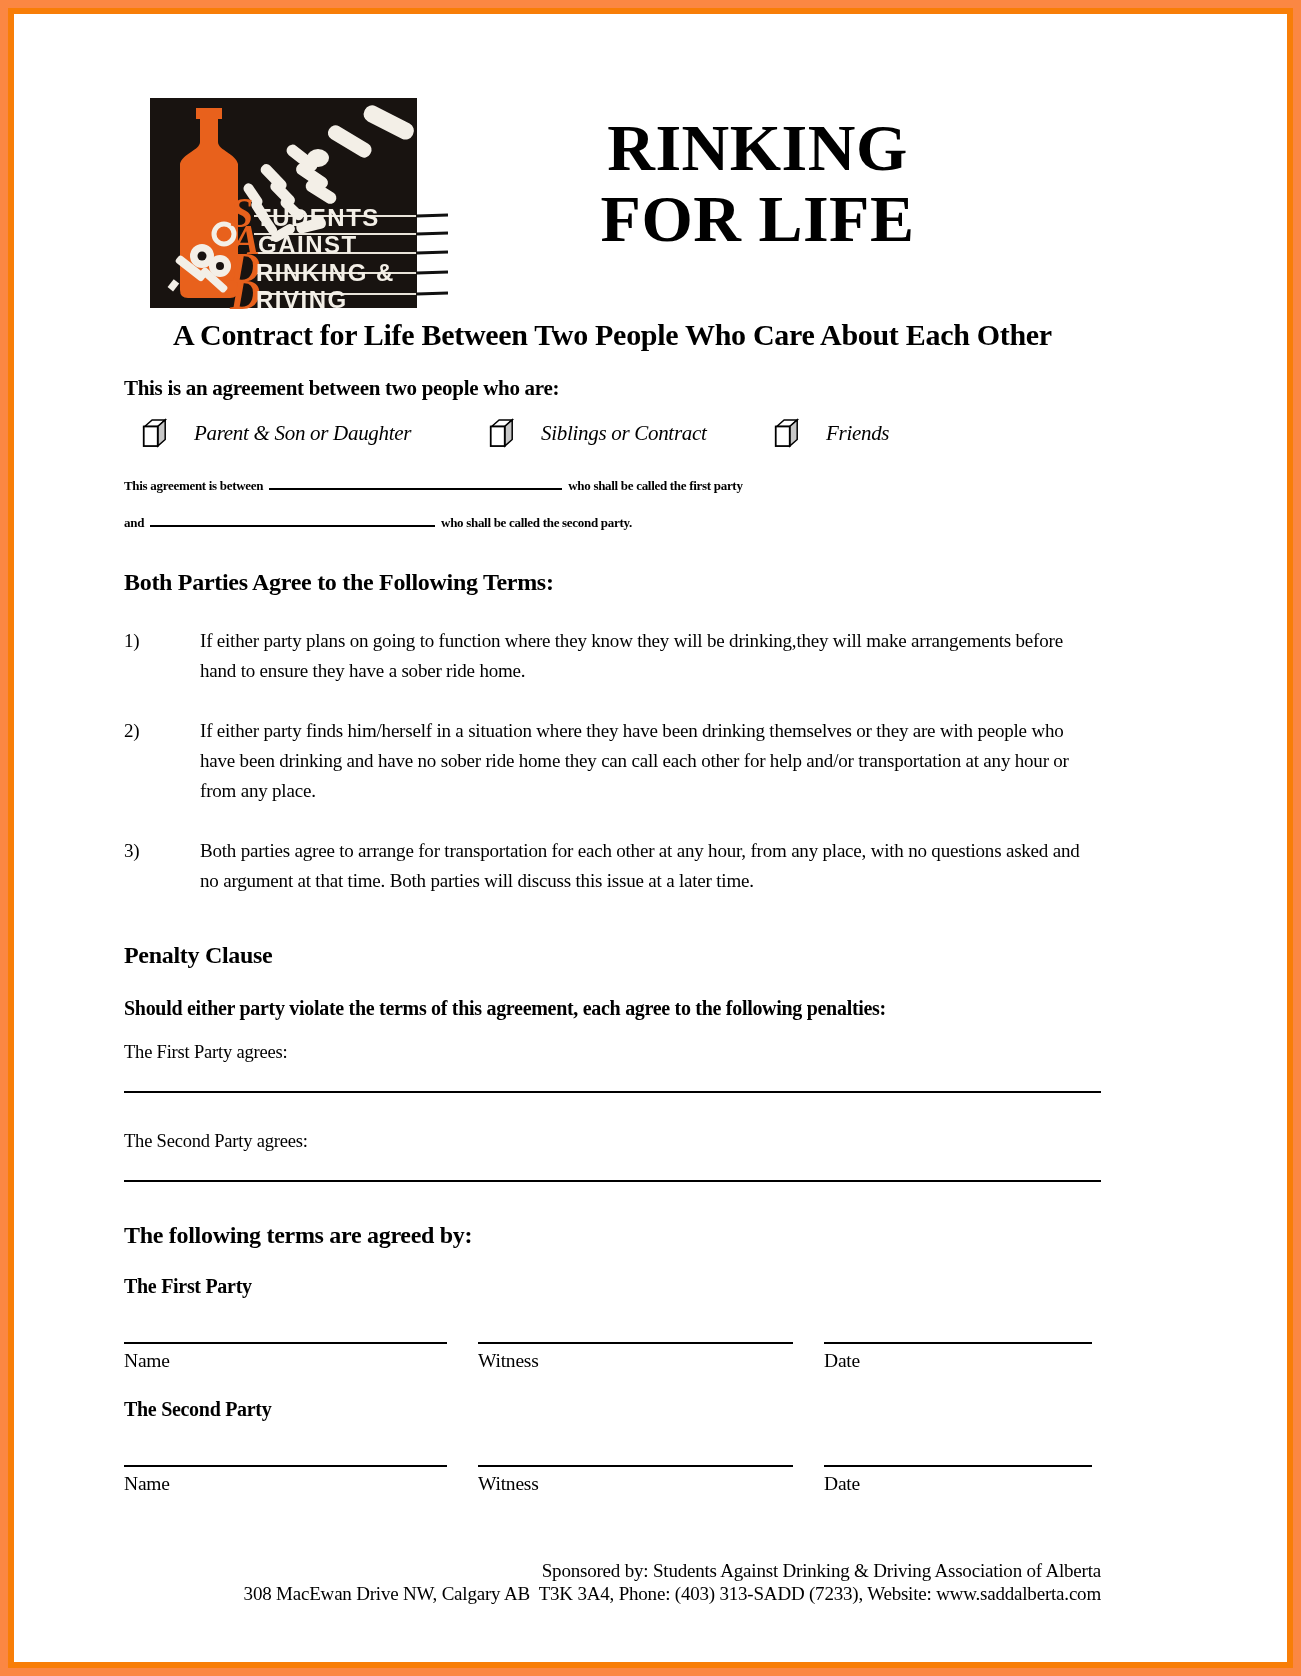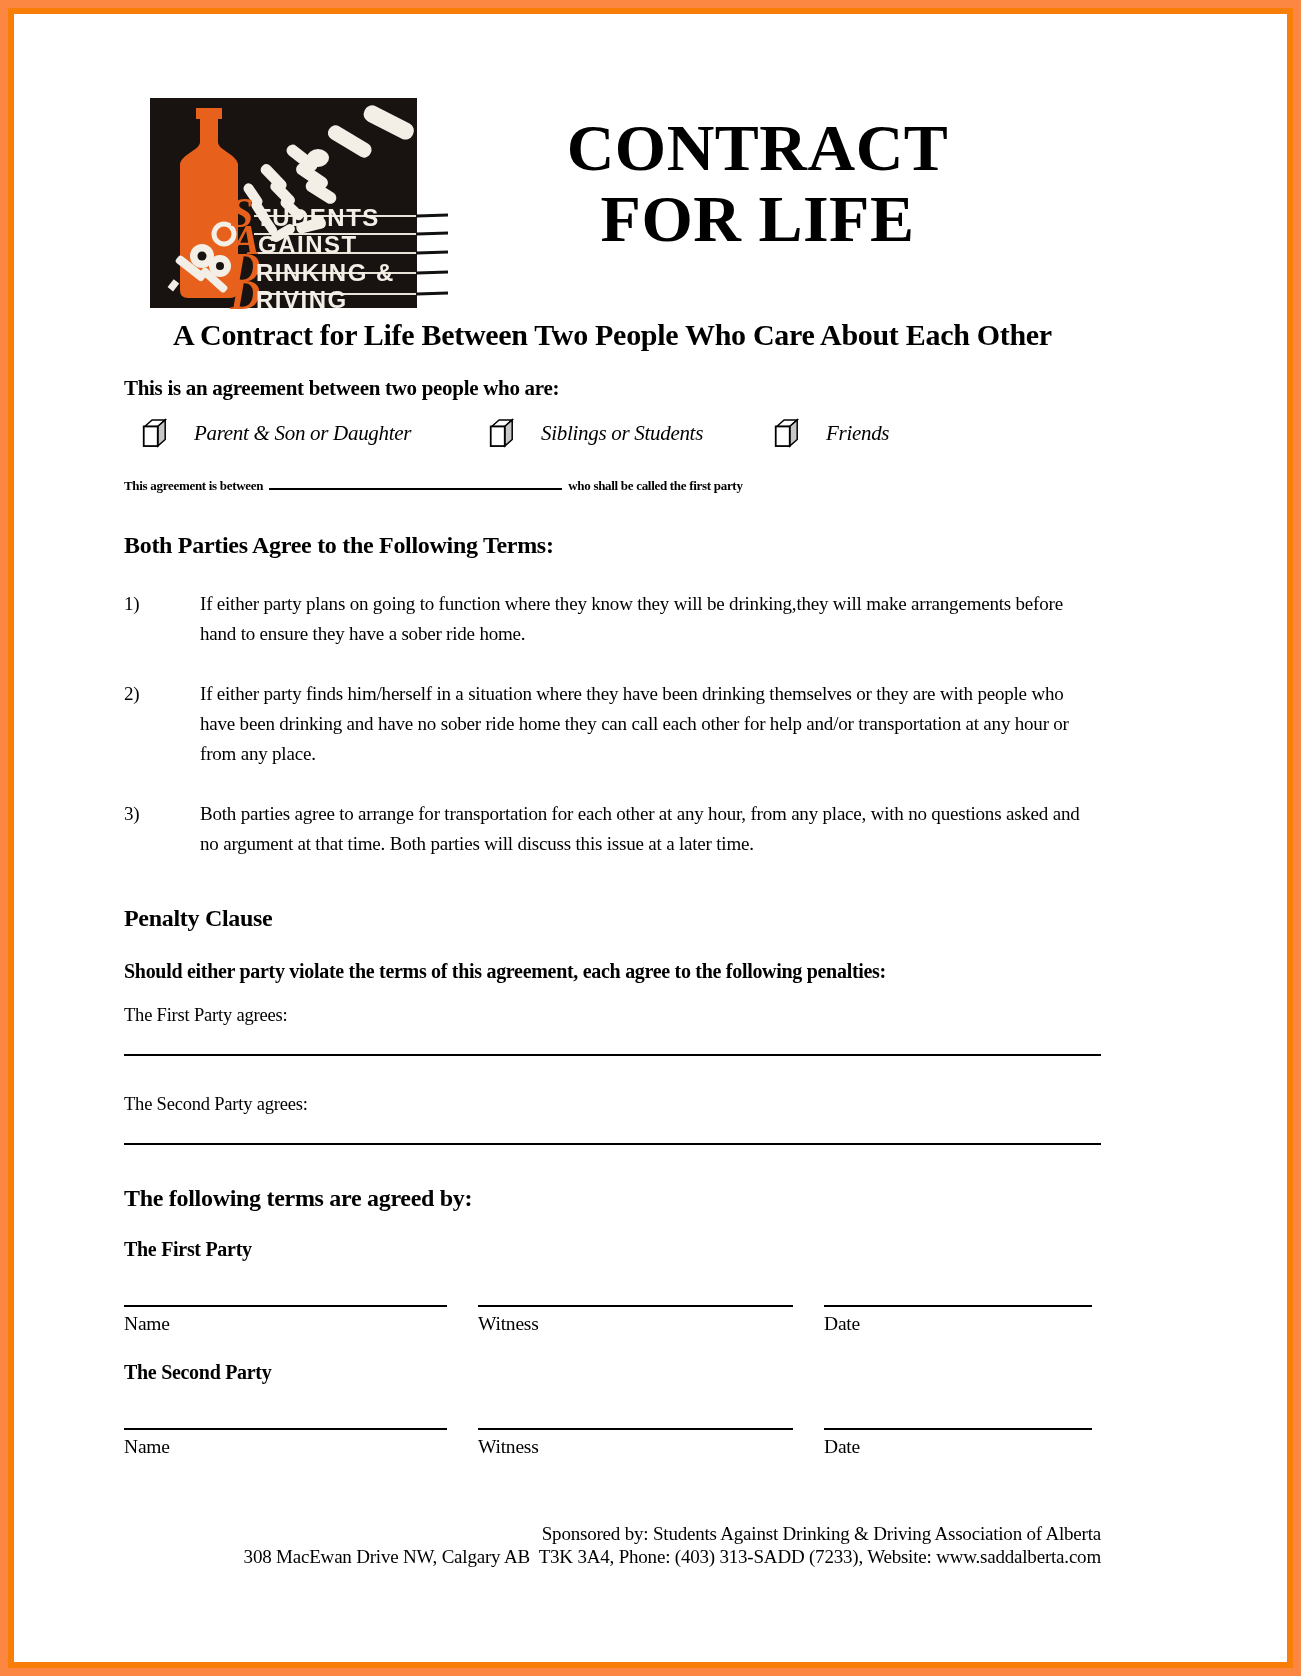--- a/index.html
+++ b/index.html
@@ -122,21 +122,21 @@
             <text x="80" y="184" font-family="Liberation Serif, serif" font-style="italic" font-weight="bold" font-size="42" fill="#e8611c">D</text>
             <text x="80" y="211" font-family="Liberation Serif, serif" font-style="italic" font-weight="bold" font-size="42" fill="#e8611c">D</text>
             <text x="106" y="128" font-family="Liberation Sans, sans-serif" font-weight="bold" font-size="24" letter-spacing="1.5" fill="#f3efe7">TUDENTS</text>
             <text x="108" y="155" font-family="Liberation Sans, sans-serif" font-weight="bold" font-size="24" letter-spacing="1.5" fill="#f3efe7">GAINST</text>
             <text x="106" y="183" font-family="Liberation Sans, sans-serif" font-weight="bold" font-size="24" letter-spacing="1.5" fill="#f3efe7">RINKING &amp;</text>
             <text x="106" y="210" font-family="Liberation Sans, sans-serif" font-weight="bold" font-size="24" letter-spacing="1.5" fill="#f3efe7">RIVING</text>
           </g>
         </svg>
       </div>
       <div class="titles">
-        <div class="title-line">CONTRACT</div>
+        <div class="title-line">RINKING</div>
         <div class="title-line">FOR LIFE</div>
       </div>
     </div>
 
     <div class="subtitle">A Contract for Life Between Two People Who Care About Each Other</div>
 
     <div class="intro">This is an agreement between two people who are:</div>
 
     <div class="options-row">
       <div class="option option-1">
@@ -146,34 +146,35 @@
           <rect x="4" y="9" width="15" height="21" fill="#ffffff" stroke="#000" stroke-width="1.9"></rect>
         </svg>
         <span class="option-label">Parent &amp; Son or Daughter</span>
       </div>
       <div class="option option-2">
         <svg class="cube" width="28" height="32" viewBox="0 0 30 32">
           <polygon points="5,9 13,2 27,2 19,9" fill="#ffffff" stroke="#000" stroke-width="1.6"></polygon>
           <polygon points="19,9 27,2 27,23 19,30" fill="#c7c7c7" stroke="#000" stroke-width="1.6"></polygon>
           <rect x="4" y="9" width="15" height="21" fill="#ffffff" stroke="#000" stroke-width="1.9"></rect>
         </svg>
-        <span class="option-label">Siblings or Students</span>
+        <span class="option-label">Siblings or Contract</span>
       </div>
       <div class="option option-3">
         <svg class="cube" width="28" height="32" viewBox="0 0 30 32">
           <polygon points="5,9 13,2 27,2 19,9" fill="#ffffff" stroke="#000" stroke-width="1.6"></polygon>
           <polygon points="19,9 27,2 27,23 19,30" fill="#c7c7c7" stroke="#000" stroke-width="1.6"></polygon>
           <rect x="4" y="9" width="15" height="21" fill="#ffffff" stroke="#000" stroke-width="1.9"></rect>
         </svg>
         <span class="option-label">Friends</span>
       </div>
     </div>
 
     <p class="between-line"><span>This agreement is between</span><span class="blank blank-1"></span><span>who shall be called the first party</span></p>
 
+    <p class="between-line second"><span>and</span><span class="blank blank-2"></span><span>who shall be called the second party.</span></p>
 
     <h2 class="terms-heading">Both Parties Agree to the Following Terms:</h2>
 
     <div class="term-item">
       <div class="term-num">1)</div>
       <div class="term-text">If either party plans on going to function where they know they will be drinking,they will make arrangements before hand to ensure they have a sober ride home.</div>
     </div>
     <div class="term-item">
       <div class="term-num">2)</div>
       <div class="term-text">If either party finds him/herself in a situation where they have been drinking themselves or they are with people who have been drinking and have no sober ride home they can call each other for help and/or transportation at any hour or from any place.</div>

